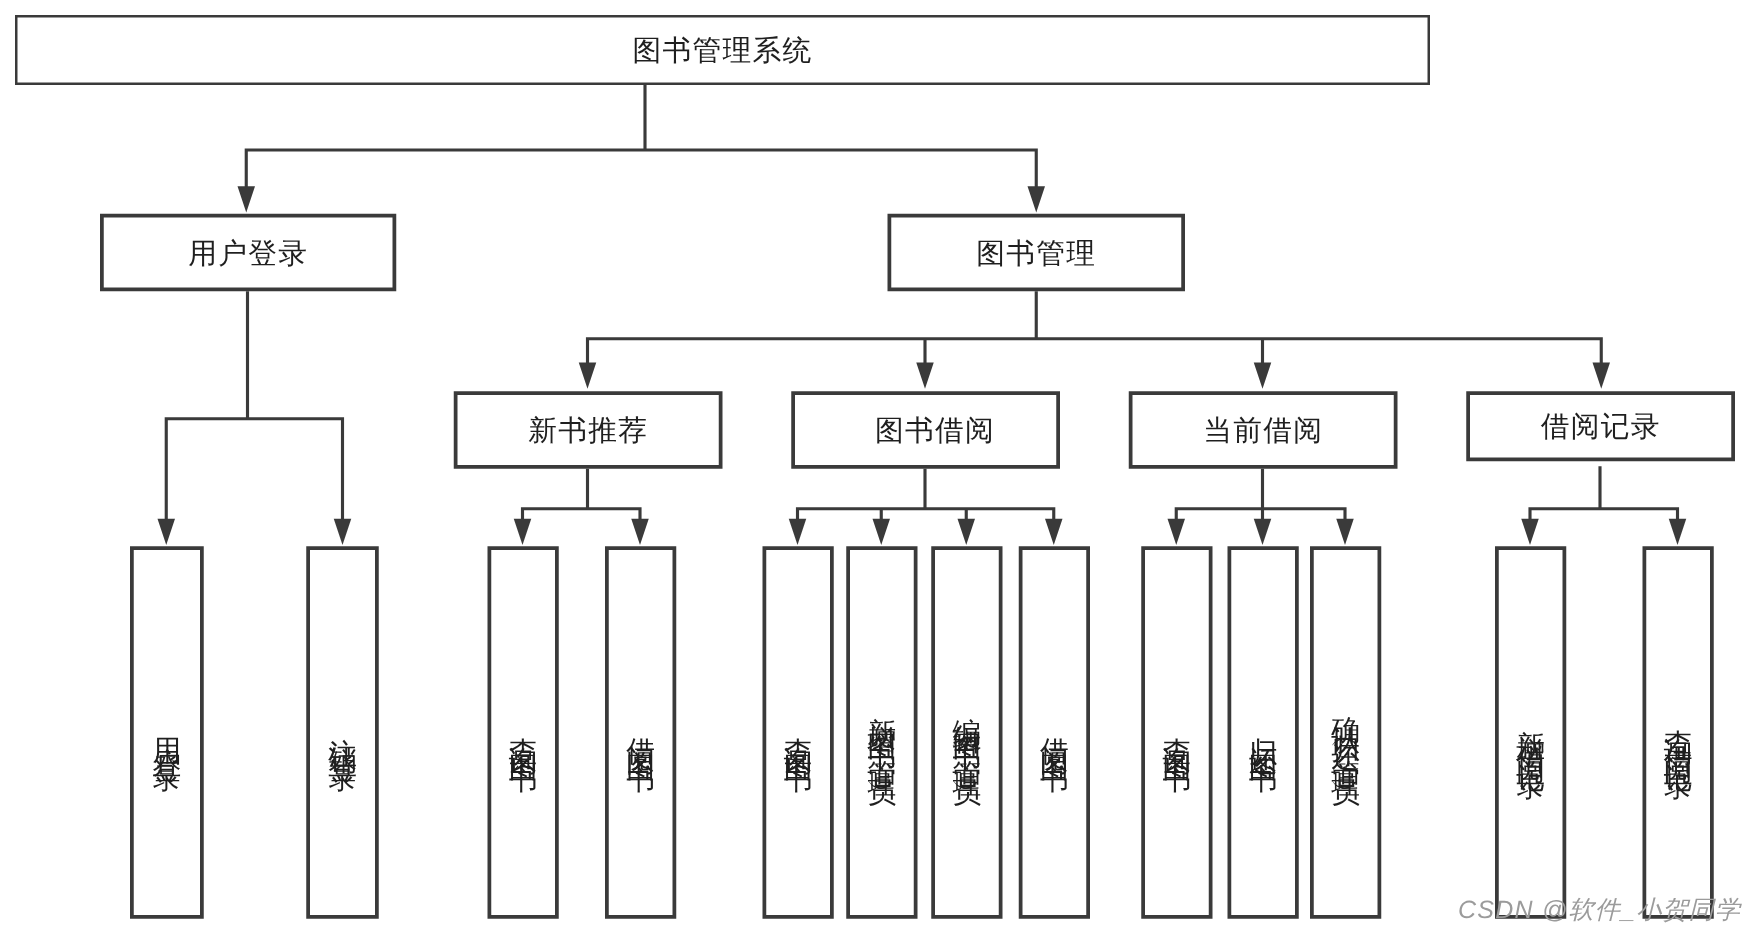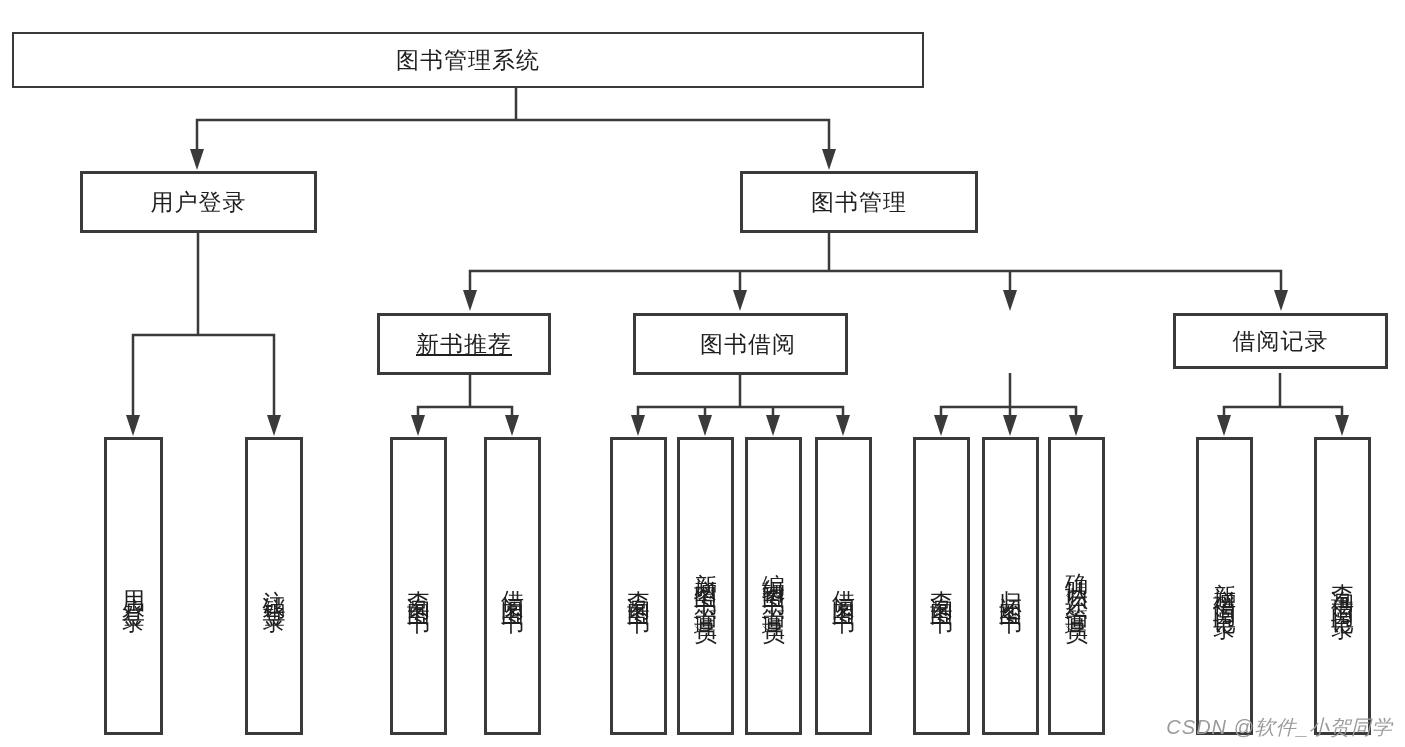--- a/index.html
+++ b/index.html
@@ -21,24 +21,24 @@
   }
   .node{
     position:absolute;z-index:1;
     background:#ffffff;
     border:3px solid var(--line);
     color:var(--text);
     display:flex;align-items:center;justify-content:center;
     text-align:center;
   }
   .hnode{font-size:23px;letter-spacing:1px;}
-  .n-root{left:12px;top:12px;width:912px;height:56px;border-width:2.5px;margin-top:20px;}
+  .n-root{left:12px;top:12px;width:1132px;height:56px;border-width:2.5px;}
   .n-l2a{left:80px;top:171px;width:237px;height:62px;}
-  .n-l2b{left:710px;top:171px;width:238px;height:62px;margin-left:30px;}
-  .n-l3a{left:377px;top:313px;width:174px;height:62px;text-decoration:underline;}
+  .n-l2b{left:710px;top:171px;width:238px;height:62px;}
+  .n-l3a{left:363px;top:313px;width:215px;height:62px;}
   .n-l3b{left:633px;top:313px;width:215px;height:62px;padding-left:15px;}
   .n-l3c{left:903px;top:313px;width:215px;height:62px;}
   .n-l3d{left:1173px;top:313px;width:215px;height:56px;}
   .leaf{top:437px;width:57px;height:298px;}
   .leaf span{
     writing-mode:vertical-rl;
     text-orientation:mixed;
     font-size:23px;
     letter-spacing:7px;
     line-height:1;
@@ -120,20 +120,23 @@
   <div class="node hnode n-l2b">
     <span>图书管理</span>
   </div>
 
   <div class="node hnode n-l3a">
     <span>新书推荐</span>
   </div>
   <div class="node hnode n-l3b">
     <span>图书借阅</span>
   </div>
+  <div class="node hnode n-l3c">
+    <span>当前借阅</span>
+  </div>
   <div class="node hnode n-l3d">
     <span>借阅记录</span>
   </div>
 
   <div class="node leaf lf-a1">
     <span>用户登录</span>
   </div>
   <div class="node leaf lf-a2">
     <span>注销登录</span>
   </div>

